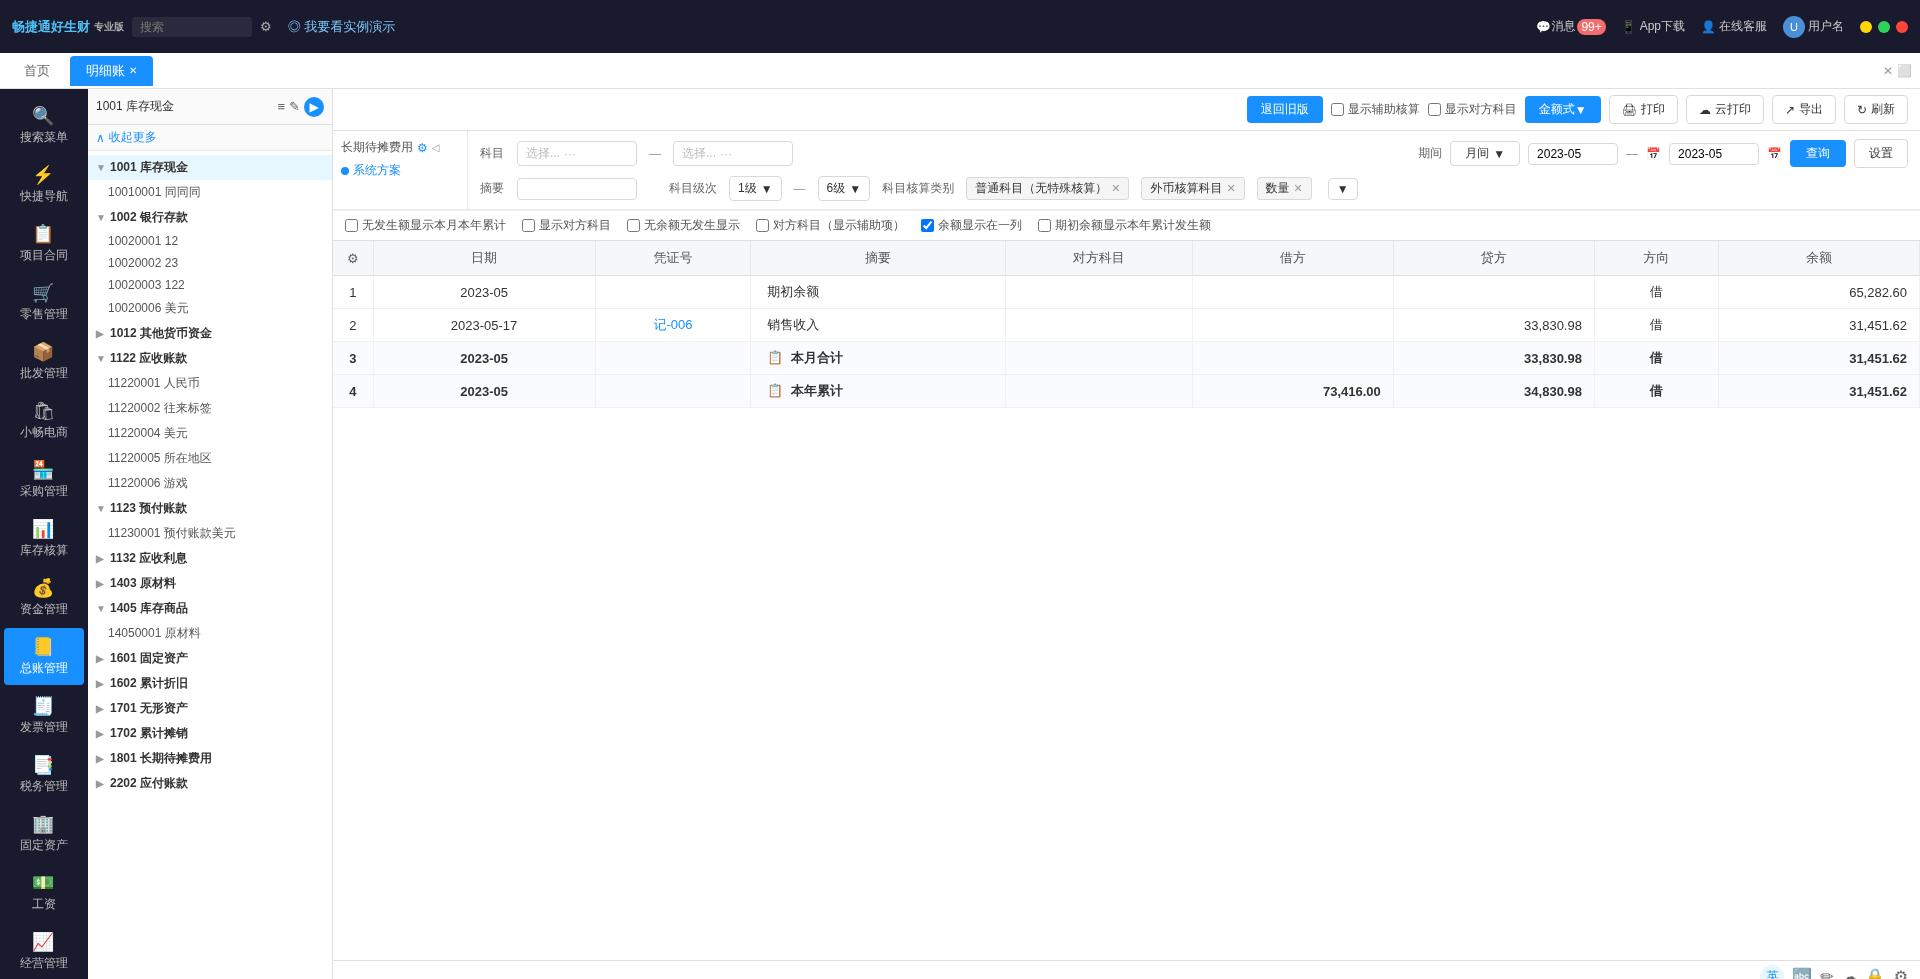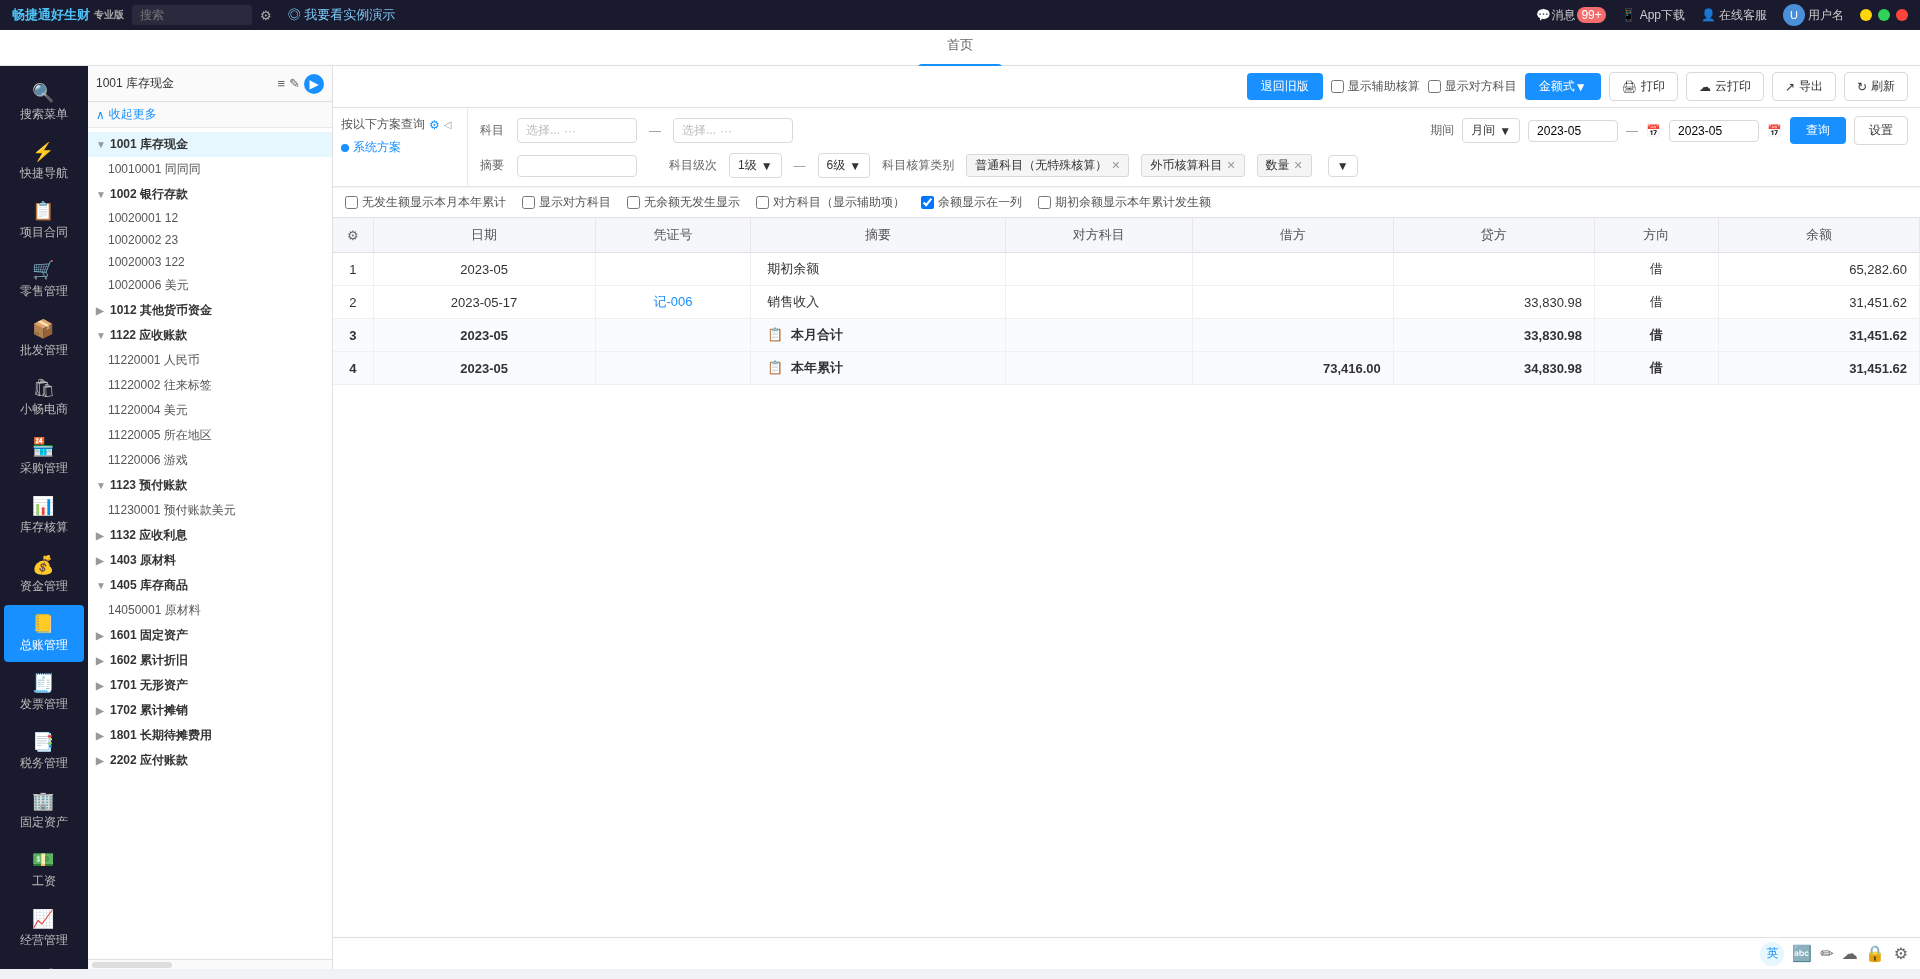--- a/index.html
+++ b/index.html
@@ -1,20 +1,20 @@
 <!DOCTYPE html>
 <html><head>
   <meta charset="utf-8">
   <style>
     * { box-sizing: border-box; margin: 0; padding: 0; }
     body { font-family: "Microsoft YaHei", "PingFang SC", sans-serif; font-size: 12px; background: #f0f2f5; color: #333; overflow: hidden; height: 979px; }
 
     
     .top-bar {
-      height: 30px;
+      height: 53px;
       background: #1a1a2e;
       display: flex;
       align-items: center;
       padding: 0 12px;
       color: #ccc;
       justify-content: space-between;
     }
     .top-bar-left { display: flex; align-items: center; gap: 8px; }
     .top-bar-logo { color: #4fc3f7; font-size: 13px; font-weight: bold; display: flex; align-items: center; gap: 4px; }
     .top-bar-logo .sub { font-size: 10px; color: #aaa; }
@@ -29,21 +29,20 @@
 
     
     .tab-bar {
       height: 36px;
       background: #fff;
       display: flex;
       align-items: center;
       padding: 0 8px;
       border-bottom: 1px solid #e0e0e0;
       gap: 4px;
-      flex-direction: column;
     }
     .tab-item {
       padding: 6px 16px;
       border-radius: 4px 4px 0 0;
       cursor: pointer;
       font-size: 13px;
       color: #666;
       display: flex; align-items: center; gap: 4px;
     }
     .tab-item.active {
@@ -492,21 +491,21 @@
           </button>
         </div>
       </div>
 
       <div class="top-section">
 
         <div style="display:flex;align-items:stretch;border-bottom:1px solid #e8e8e8;">
 
           <div style="width:135px;border-right:1px solid #e8e8e8;padding:8px;">
             <div style="display:flex;align-items:center;gap:4px;font-size:12px;color:#555;margin-bottom:6px;">
-              <span>按以下方案查询</span>
+              <span>长期待摊费用</span>
               <span style="cursor:pointer;color:#1890ff;">⚙</span>
               <span style="cursor:pointer;color:#999;font-size:10px;">◁</span>
             </div>
             <div style="display:flex;align-items:center;gap:4px;font-size:12px;color:#1890ff;cursor:pointer;">
               <span style="width:8px;height:8px;border-radius:50%;background:#1890ff;display:inline-block;"></span>
               <span>系统方案</span>
             </div>
           </div>
 
           <div style="flex:1;padding:8px 12px;">
@@ -517,21 +516,21 @@
                 <span>选择...</span>
                 <span style="margin-left:4px;color:#bbb;">···</span>
               </div>
               <span style="color:#999;">—</span>
               <div style="display:flex;align-items:center;border:1px solid #d9d9d9;border-radius:4px;padding:3px 8px;min-width:120px;color:#bbb;font-size:12px;">
                 <span>选择...</span>
                 <span style="margin-left:4px;color:#bbb;">···</span>
               </div>
               <div style="margin-left:auto;display:flex;align-items:center;gap:8px;">
                 <span style="font-size:12px;color:#666;">期间</span>
-                <div style="border:1px solid #d9d9d9;border-radius:4px;padding:3px 8px;display:flex;align-items:center;gap:4px;font-size:12px;cursor:pointer;">
+                <div style="border:1px solid #d9d9d9;border-radius:4px;padding:3px 14px;display:flex;align-items:center;gap:4px;font-size:12px;cursor:pointer;">
                   <span>月间</span>
                   <span>▼</span>
                 </div>
                 <input class="period-input" type="text" value="2023-05" style="">
                 <span style="color:#999;">—</span>
                 <span style="font-size:12px;color:#666;">📅</span>
                 <input class="period-input" type="text" value="2023-05" style="">
                 <span style="font-size:12px;color:#666;cursor:pointer;">📅</span>
                 <button class="query-btn">查询</button>
                 <button class="setting-btn">设置</button>

